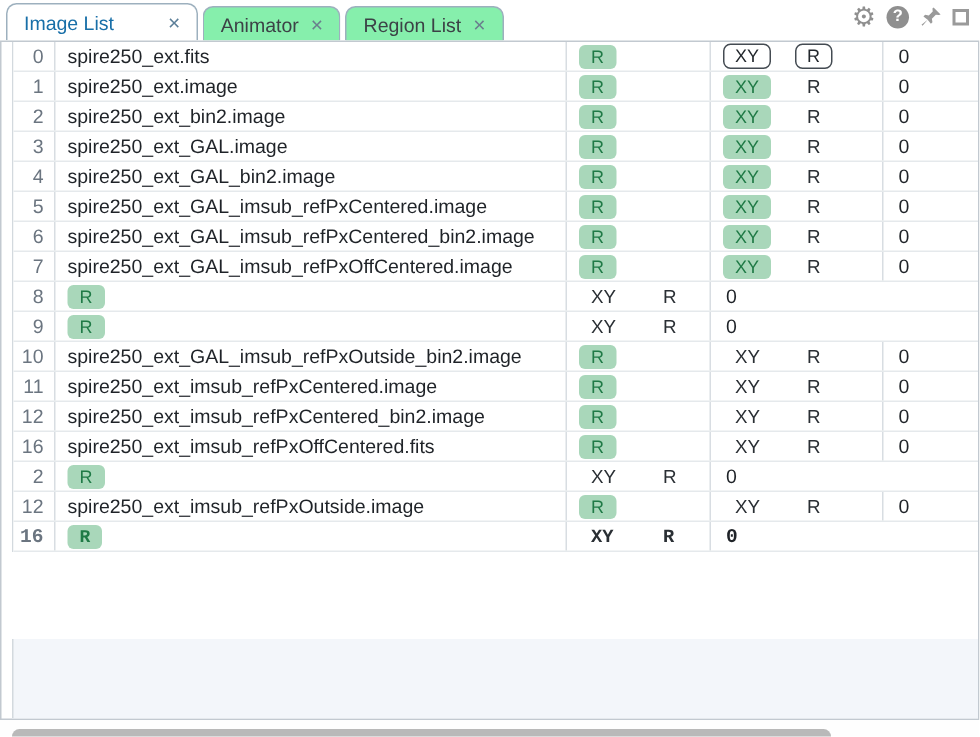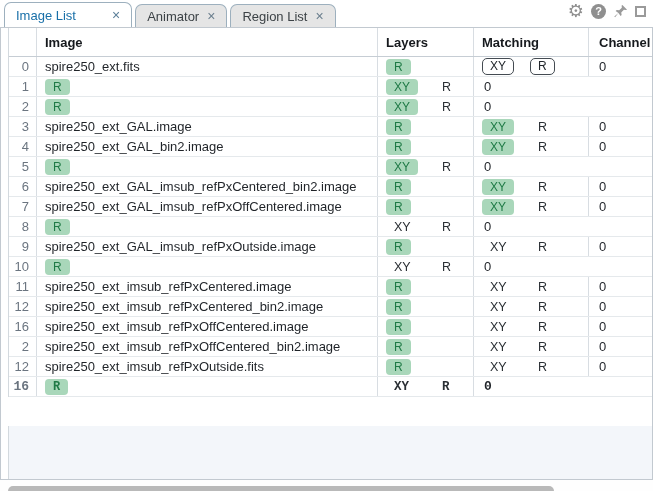--- a/index.html
+++ b/index.html
@@ -5,21 +5,21 @@
   * { box-sizing: border-box; margin: 0; padding: 0; }
   html, body { width: 653px; height: 491px; overflow: hidden; background: #fff;
     font-family: "Liberation Sans", "DejaVu Sans", sans-serif; }
   .app { position: relative; width: 653px; height: 491px; }
 
   
   .tabbar { position: absolute; top: 0; left: 0; right: 0; height: 27px; background: #fff; }
   .tabs { position: absolute; left: 4px; bottom: 0; display: flex; align-items: flex-end; gap: 3px; }
   .tab { height: 23px; display: flex; align-items: center; gap: 8px; padding: 0 11px;
     border: 1px solid #9db0be; border-bottom: none; border-radius: 7px 7px 0 0;
-    background: #e5e5e5; color: #3c4246; font-size: 13px; cursor: pointer; white-space: nowrap; }
+    background: #86efac; color: #3c4246; font-size: 13px; cursor: pointer; white-space: nowrap; }
   .tab.active { background: #fff; color: #186fa8; height: 25px; font-weight: 500; gap: 36px; }
   .tab-close { font-size: 14px; color: #6a7e8d; line-height: 1; }
   .tab.active .tab-close { color: #5c7f99; }
 
   
   .win-icons { position: absolute; right: 7px; top: 3px; display: flex; gap: 7px; align-items: center; }
   .wicon { display: inline-flex; align-items: center; justify-content: center; cursor: pointer; }
   .gear { font-size: 18px; color: #8f8f8f; line-height: 16px; }
   .help { width: 15px; height: 15px; border-radius: 50%; background: #8f8f8f; }
   .help .q { color: #fff; font-size: 11px; font-weight: 700; line-height: 1; }
@@ -86,57 +86,52 @@
         <svg width="15" height="15" viewBox="0 0 16 16">
             <path fill="#9a9a9a" d="M10 1l5 5-1.2.4-2.2-.2-2.8 2.8.4 2.6-1.1 1.1-2.3-3-3.6 4.4-.8-.8 4.4-3.6-3-2.3L4 6.3l2.6.4L9.4 3.9 9.2 1.7z"></path>
           </svg>
       </span>
       <span class="wicon expand"></span>
     </div>
   </div>
 
   <div class="panel">
     <div class="table">
-      <div class="thead">
-        <div class="cell idx th"></div>
-        <div class="cell img th">Image</div>
-        <div class="cell layers th">Layers</div>
-        <div class="cell matching th">Matching</div>
-        <div class="cell channel th">Channel</div>
-      </div>
       <div class="tbody">
           <div class="row">
             <div class="cell idx">0</div>
             <div class="cell img">spire250_ext.fits</div>
             <div class="cell layers">
               <span class="badge">R</span>
             </div>
             <div class="cell matching">
               <span class="m-xy">
                 <span class="btn">XY</span>
               </span>
               <span class="btn">R</span>
             </div>
             <div class="cell channel">0</div>
           </div>
           <div class="row">
             <div class="cell idx">1</div>
+            <div class="cell img">spire250_ext.image</div>
             <div class="cell layers">
               <span class="badge">R</span>
             </div>
             <div class="cell matching">
               <span class="m-xy">
                 <span class="badge">XY</span>
               </span>
               <span class="plain">R</span>
             </div>
             <div class="cell channel">0</div>
           </div>
           <div class="row">
             <div class="cell idx">2</div>
+            <div class="cell img">spire250_ext_bin2.image</div>
             <div class="cell layers">
               <span class="badge">R</span>
             </div>
             <div class="cell matching">
               <span class="m-xy">
                 <span class="badge">XY</span>
               </span>
               <span class="plain">R</span>
             </div>
             <div class="cell channel">0</div>
@@ -164,20 +159,21 @@
             <div class="cell matching">
               <span class="m-xy">
                 <span class="badge">XY</span>
               </span>
               <span class="plain">R</span>
             </div>
             <div class="cell channel">0</div>
           </div>
           <div class="row">
             <div class="cell idx">5</div>
+            <div class="cell img">spire250_ext_GAL_imsub_refPxCentered.image</div>
             <div class="cell layers">
               <span class="badge">R</span>
             </div>
             <div class="cell matching">
               <span class="m-xy">
                 <span class="badge">XY</span>
               </span>
               <span class="plain">R</span>
             </div>
             <div class="cell channel">0</div>
@@ -218,34 +214,34 @@
             <div class="cell matching">
               <span class="m-xy">
                 <span class="plain">XY</span>
               </span>
               <span class="plain">R</span>
             </div>
             <div class="cell channel">0</div>
           </div>
           <div class="row">
             <div class="cell idx">9</div>
-            <div class="cell img">spire250_ext_GAL_imsub_refPxOutside.image</div>
             <div class="cell layers">
               <span class="badge">R</span>
             </div>
             <div class="cell matching">
               <span class="m-xy">
                 <span class="plain">XY</span>
               </span>
               <span class="plain">R</span>
             </div>
             <div class="cell channel">0</div>
           </div>
           <div class="row">
             <div class="cell idx">10</div>
+            <div class="cell img">spire250_ext_GAL_imsub_refPxOutside_bin2.image</div>
             <div class="cell layers">
               <span class="badge">R</span>
             </div>
             <div class="cell matching">
               <span class="m-xy">
                 <span class="plain">XY</span>
               </span>
               <span class="plain">R</span>
             </div>
             <div class="cell channel">0</div>
@@ -273,49 +269,48 @@
             <div class="cell matching">
               <span class="m-xy">
                 <span class="plain">XY</span>
               </span>
               <span class="plain">R</span>
             </div>
             <div class="cell channel">0</div>
           </div>
           <div class="row">
             <div class="cell idx">16</div>
-            <div class="cell img">spire250_ext_imsub_refPxOffCentered.image</div>
+            <div class="cell img">spire250_ext_imsub_refPxOffCentered.fits</div>
             <div class="cell layers">
               <span class="badge">R</span>
             </div>
             <div class="cell matching">
               <span class="m-xy">
                 <span class="plain">XY</span>
               </span>
               <span class="plain">R</span>
             </div>
             <div class="cell channel">0</div>
           </div>
           <div class="row">
             <div class="cell idx">2</div>
-            <div class="cell img">spire250_ext_imsub_refPxOffCentered_bin2.image</div>
             <div class="cell layers">
               <span class="badge">R</span>
             </div>
             <div class="cell matching">
               <span class="m-xy">
                 <span class="plain">XY</span>
               </span>
               <span class="plain">R</span>
             </div>
             <div class="cell channel">0</div>
           </div>
           <div class="row">
             <div class="cell idx">12</div>
-            <div class="cell img">spire250_ext_imsub_refPxOutside.fits</div>
+            <div class="cell img">spire250_ext_imsub_refPxOutside.image</div>
             <div class="cell layers">
               <span class="badge">R</span>
             </div>
             <div class="cell matching">
               <span class="m-xy">
                 <span class="plain">XY</span>
               </span>
               <span class="plain">R</span>
             </div>
             <div class="cell channel">0</div>

